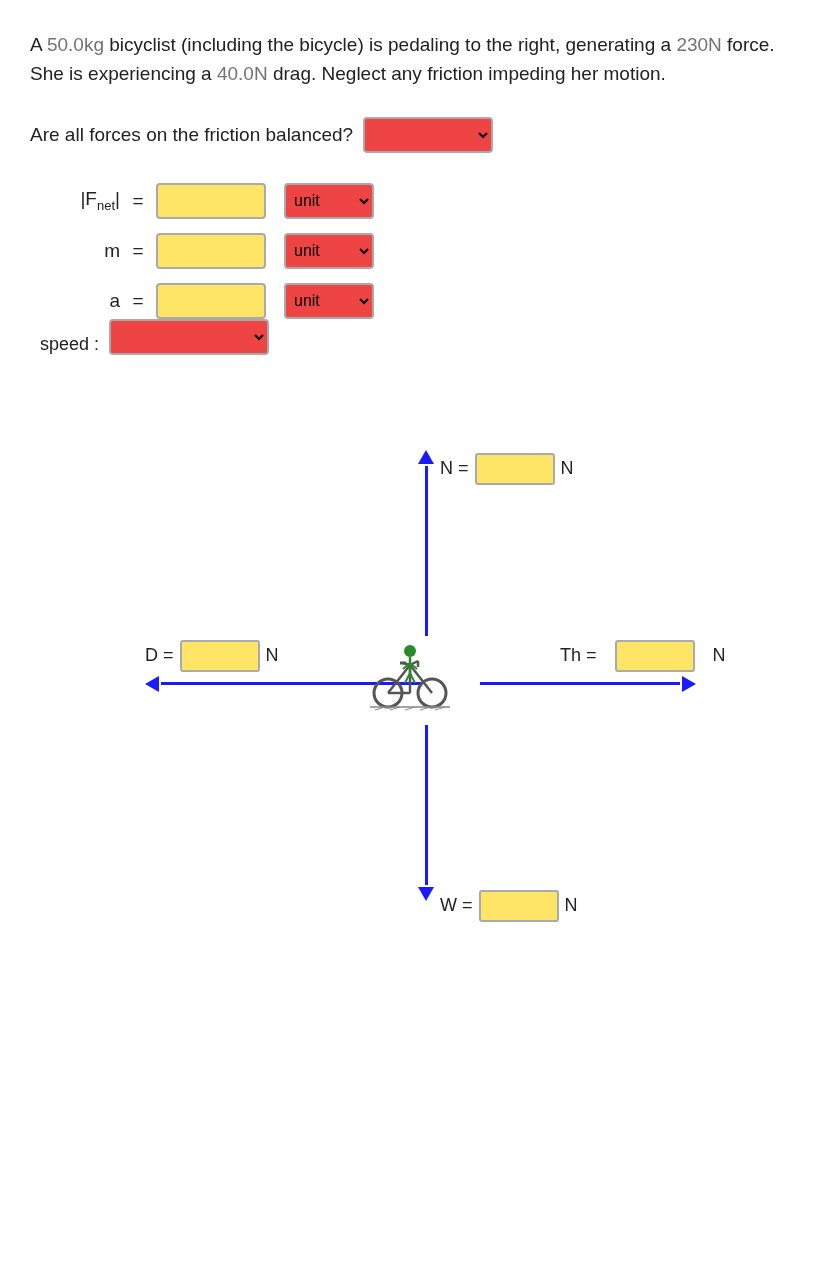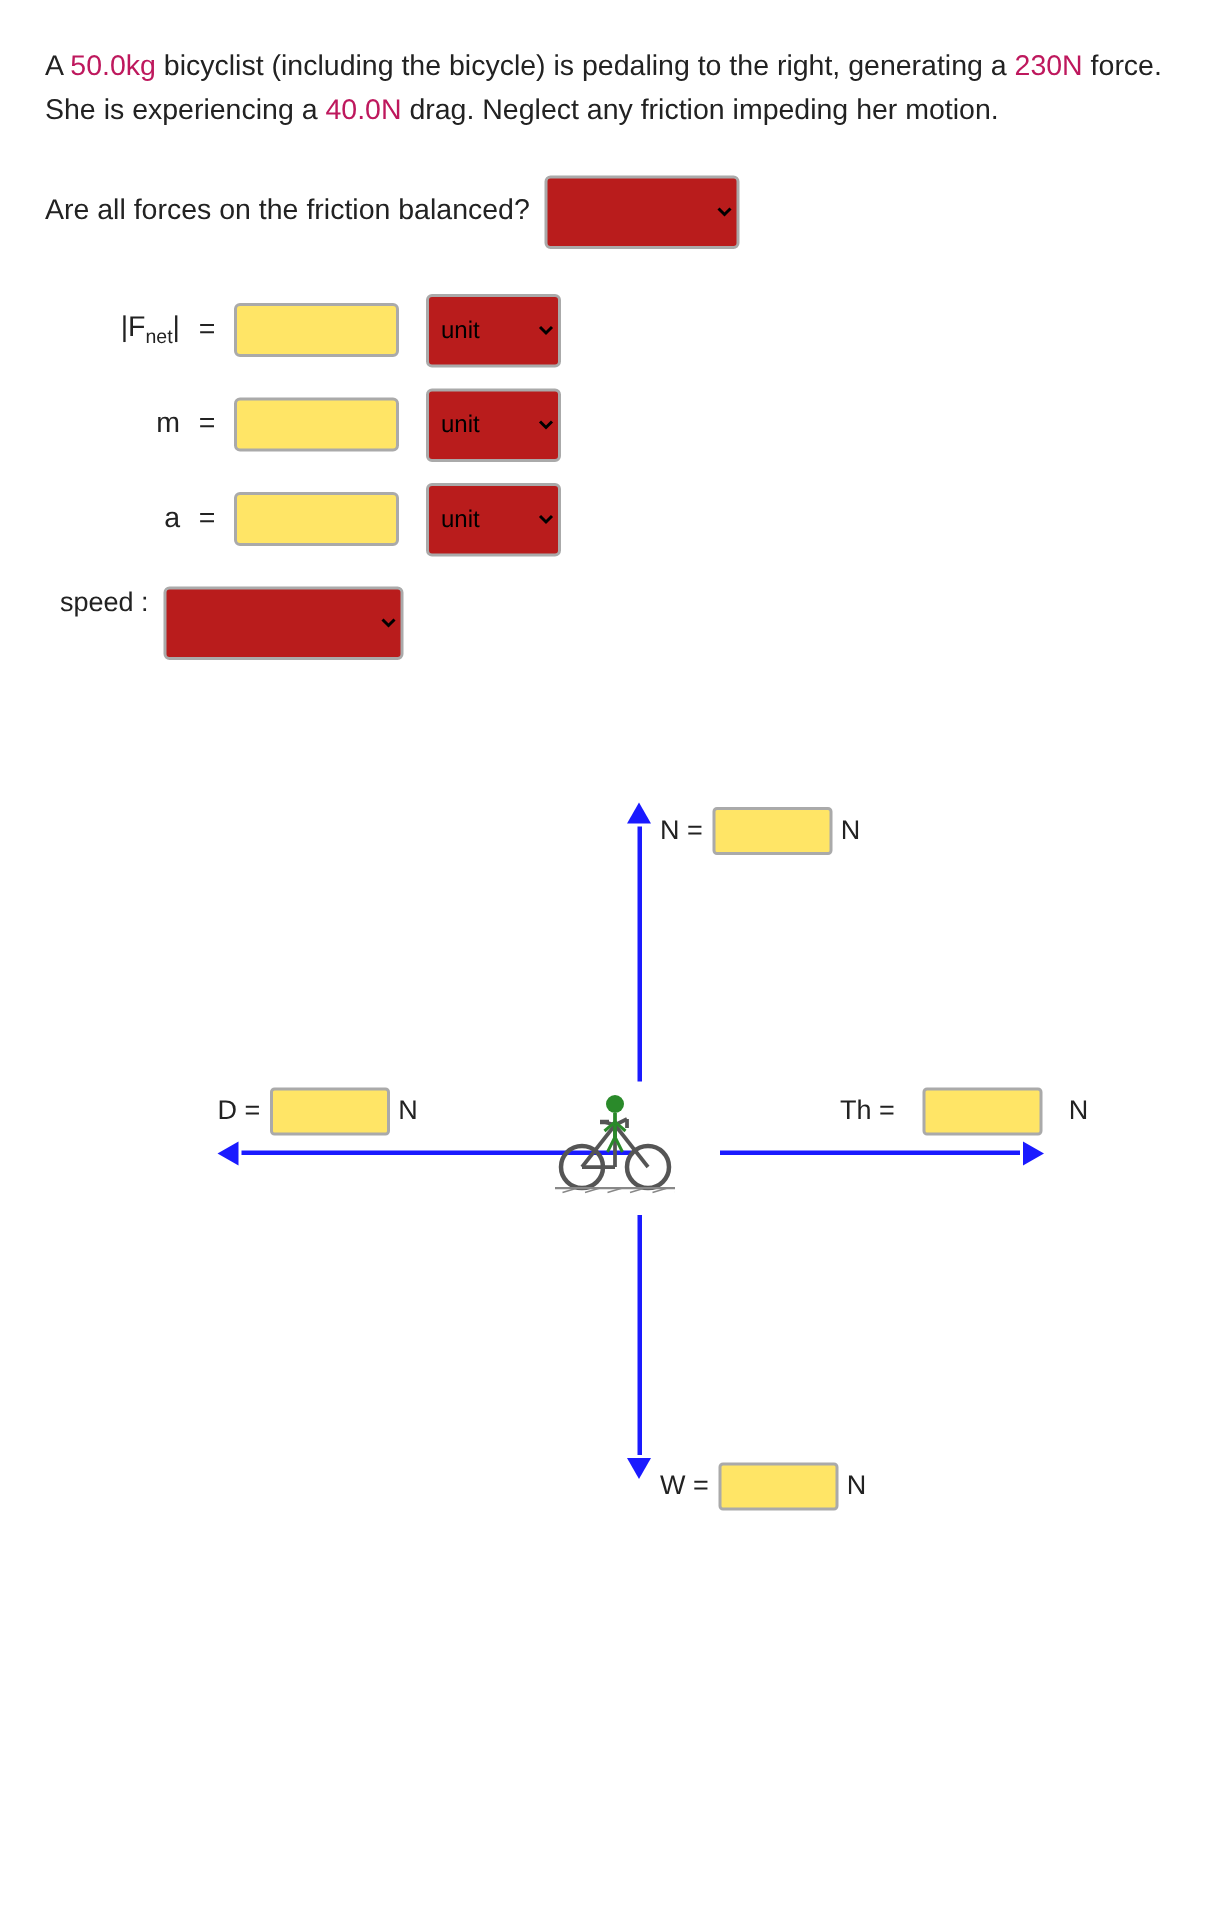--- a/index.html
+++ b/index.html
@@ -11,43 +11,43 @@
       width: 814px;
       min-height: 1276px;
       padding: 30px 30px 40px 30px;
     }
 
     .problem-text {
       line-height: 1.55;
       margin-bottom: 28px;
       font-size: 19px;
     }
-    .highlight-orange { color: #be185d; font-weight: normal; }
+    .highlight-orange { color: #737373; font-weight: normal; }
 
     .question-row {
       display: flex;
       align-items: center;
       gap: 10px;
       margin-bottom: 30px;
       font-size: 19px;
     }
 
     .yellow-input {
       background: #ffe566;
       border: 2px solid #aaa;
       border-radius: 4px;
       height: 36px;
       width: 110px;
       outline: none;
     }
     .yellow-select {
-      background: #b91c1c;
+      background: #ef4444;
       border: 2px solid #aaa;
       border-radius: 4px;
-      height: 49px;
+      height: 36px;
       padding: 0 4px;
       font-size: 16px;
       outline: none;
       cursor: pointer;
     }
     .yellow-select-wide {
       width: 160px;
     }
     .yellow-select-medium {
       width: 130px;
@@ -68,25 +68,24 @@
       text-align: right;
       font-size: 19px;
     }
     .formula-eq {
       text-align: center;
       font-size: 19px;
     }
 
     .speed-row {
       display: flex;
-      align-items: flex-start;
+      align-items: flex-end;
       gap: 10px;
       margin-bottom: 40px;
       margin-left: 10px;
-      margin-top: 20px;
     }
 
     
     .diagram-area {
       position: relative;
       width: 100%;
       height: 520px;
       margin-top: 10px;
     }
 

